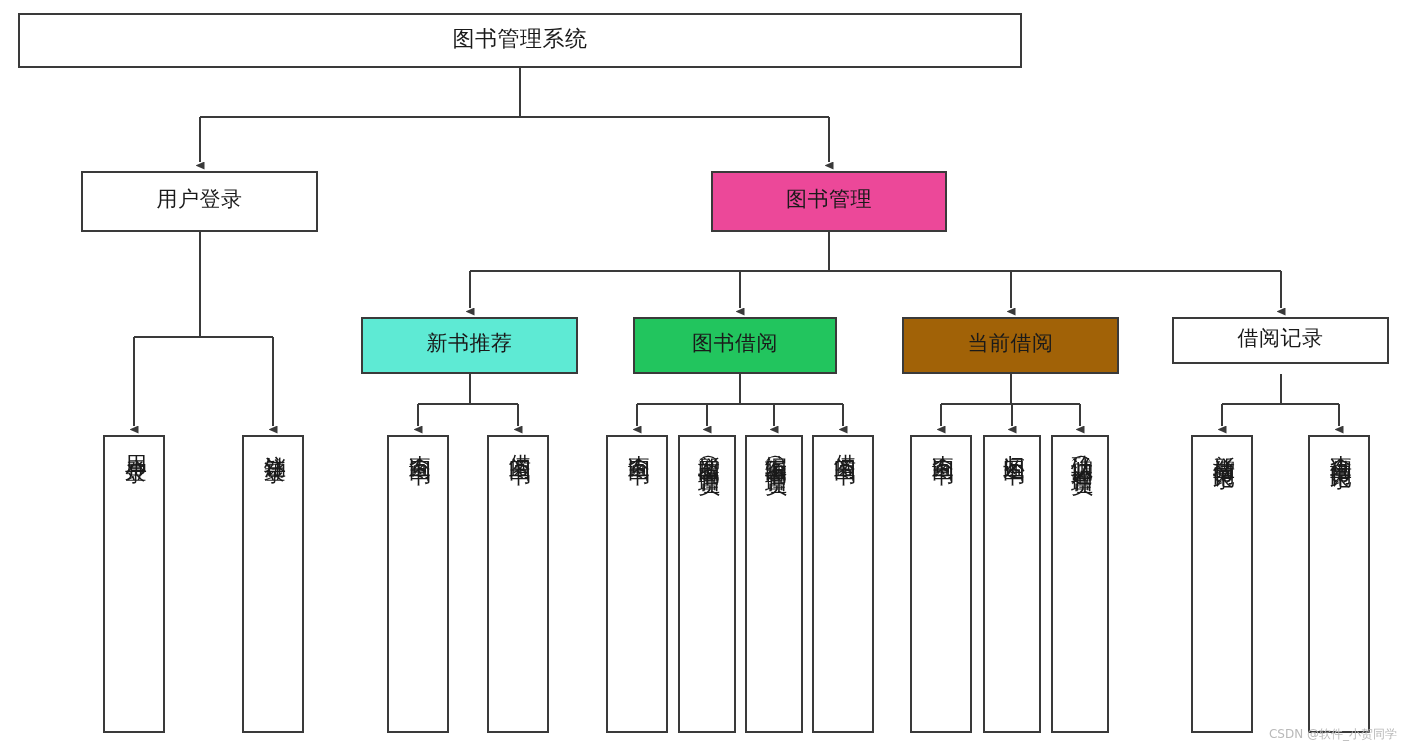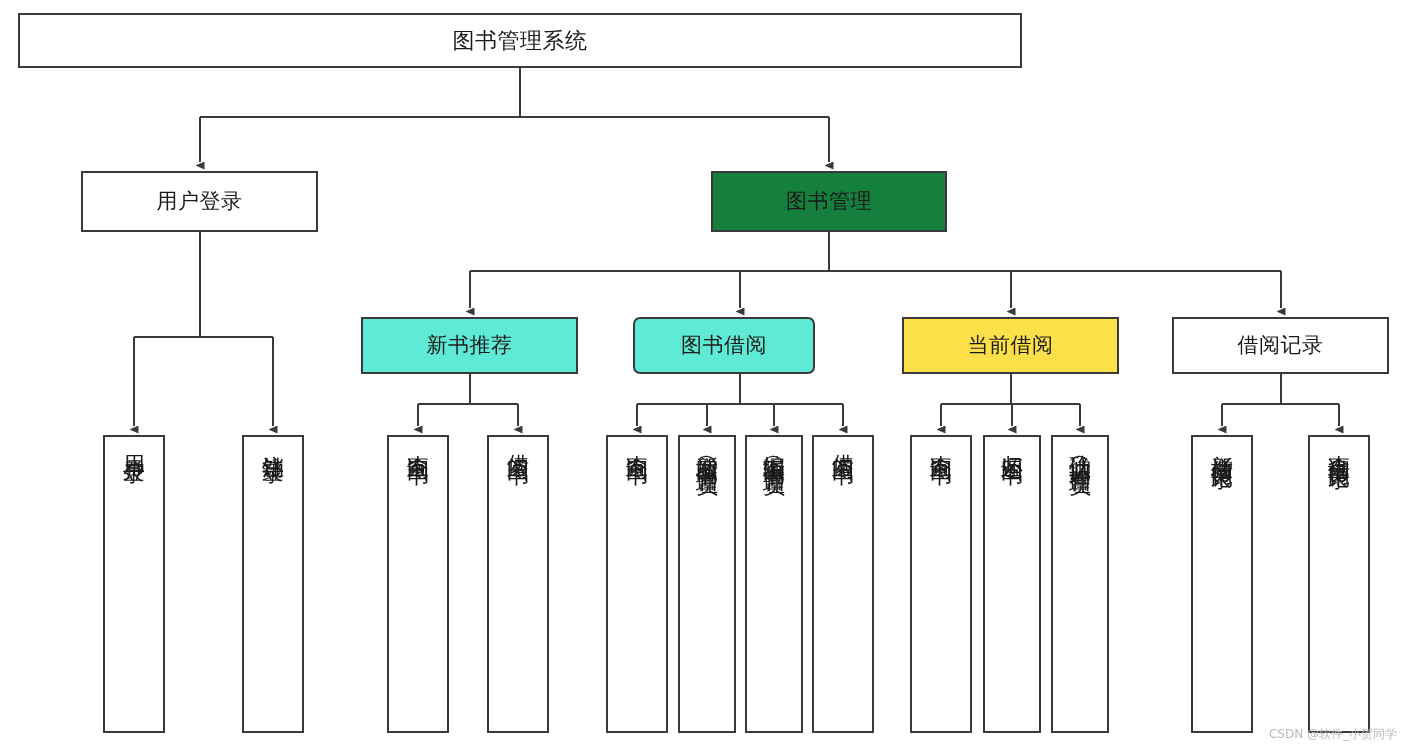--- a/index.html
+++ b/index.html
@@ -33,21 +33,21 @@
     box-sizing: border-box;
     background: #ffffff;
     border: 2px solid #3a3a3a;
     display: flex;
     align-items: center;
     justify-content: center;
     overflow: hidden;
   }
   .node .label {
     color: #1a1a1a;
-    font-family: Liberation Sans, sans-serif;
+    font-family: Liberation Mono, monospace;
     line-height: 1.15;
     text-align: right;
     white-space: nowrap;
   }
   
   .node.horiz .label {
     font-size: 21px;
     letter-spacing: 0.5px;
   }
   .node.root .label {
@@ -125,33 +125,33 @@
       </g>
   </svg>
 
   <div id="node-layer">
       <div class="node horiz root" style="left: 18px; top: 13px; width: 1004px; height: 55px; border-color: rgb(58, 58, 58); background: rgb(255, 255, 255);">
         <span class="label" style="color: rgb(26, 26, 26);">图书管理系统</span>
       </div>
       <div class="node horiz" style="left: 81px; top: 171px; width: 237px; height: 61px; border-color: rgb(58, 58, 58); background: rgb(255, 255, 255);">
         <span class="label" style="color: rgb(26, 26, 26);">用户登录</span>
       </div>
-      <div class="node horiz" style="left: 711px; top: 171px; width: 236px; height: 61px; border-color: rgb(58, 58, 58); background: #15803d;">
+      <div class="node horiz" style="left: 711px; top: 171px; width: 236px; height: 61px; border-color: rgb(58, 58, 58); background: #ec4899;">
         <span class="label" style="color: rgb(26, 26, 26);">图书管理</span>
       </div>
       <div class="node horiz" style="left: 361px; top: 317px; width: 217px; height: 57px; border-color: rgb(58, 58, 58); background: #5eead4;">
         <span class="label" style="color: rgb(26, 26, 26);">新书推荐</span>
       </div>
-      <div class="node horiz" style="left: 633px; top: 317px; width: 182px; height: 57px; border-color: rgb(58, 58, 58); background: #5eead4; border-radius: 7px;">
+      <div class="node horiz" style="left: 633px; top: 317px; width: 204px; height: 57px; border-color: rgb(58, 58, 58); background: #22c55e;">
         <span class="label" style="color: rgb(26, 26, 26);">图书借阅</span>
       </div>
-      <div class="node horiz" style="left: 902px; top: 317px; width: 217px; height: 57px; border-color: rgb(58, 58, 58); background: #fde047;">
+      <div class="node horiz" style="left: 902px; top: 317px; width: 217px; height: 57px; border-color: rgb(58, 58, 58); background: #a16207;">
         <span class="label" style="color: rgb(26, 26, 26);">当前借阅</span>
       </div>
-      <div class="node horiz" style="left: 1172px; top: 317px; width: 217px; height: 57px; border-color: rgb(58, 58, 58); background: rgb(255, 255, 255);">
+      <div class="node horiz" style="left: 1172px; top: 317px; width: 217px; height: 47px; border-color: rgb(58, 58, 58); background: rgb(255, 255, 255);">
         <span class="label" style="color: rgb(26, 26, 26);">借阅记录</span>
       </div>
       <div class="node vert" style="left: 103px; top: 435px; width: 62px; height: 298px; border-color: rgb(58, 58, 58); background: rgb(255, 255, 255);">
         <span class="label" style="color: rgb(26, 26, 26);">用户登录</span>
       </div>
       <div class="node vert" style="left: 242px; top: 435px; width: 62px; height: 298px; border-color: rgb(58, 58, 58); background: rgb(255, 255, 255);">
         <span class="label" style="color: rgb(26, 26, 26);">注销登录</span>
       </div>
       <div class="node vert" style="left: 387px; top: 435px; width: 62px; height: 298px; border-color: rgb(58, 58, 58); background: rgb(255, 255, 255);">
         <span class="label" style="color: rgb(26, 26, 26);">查询图书</span>

